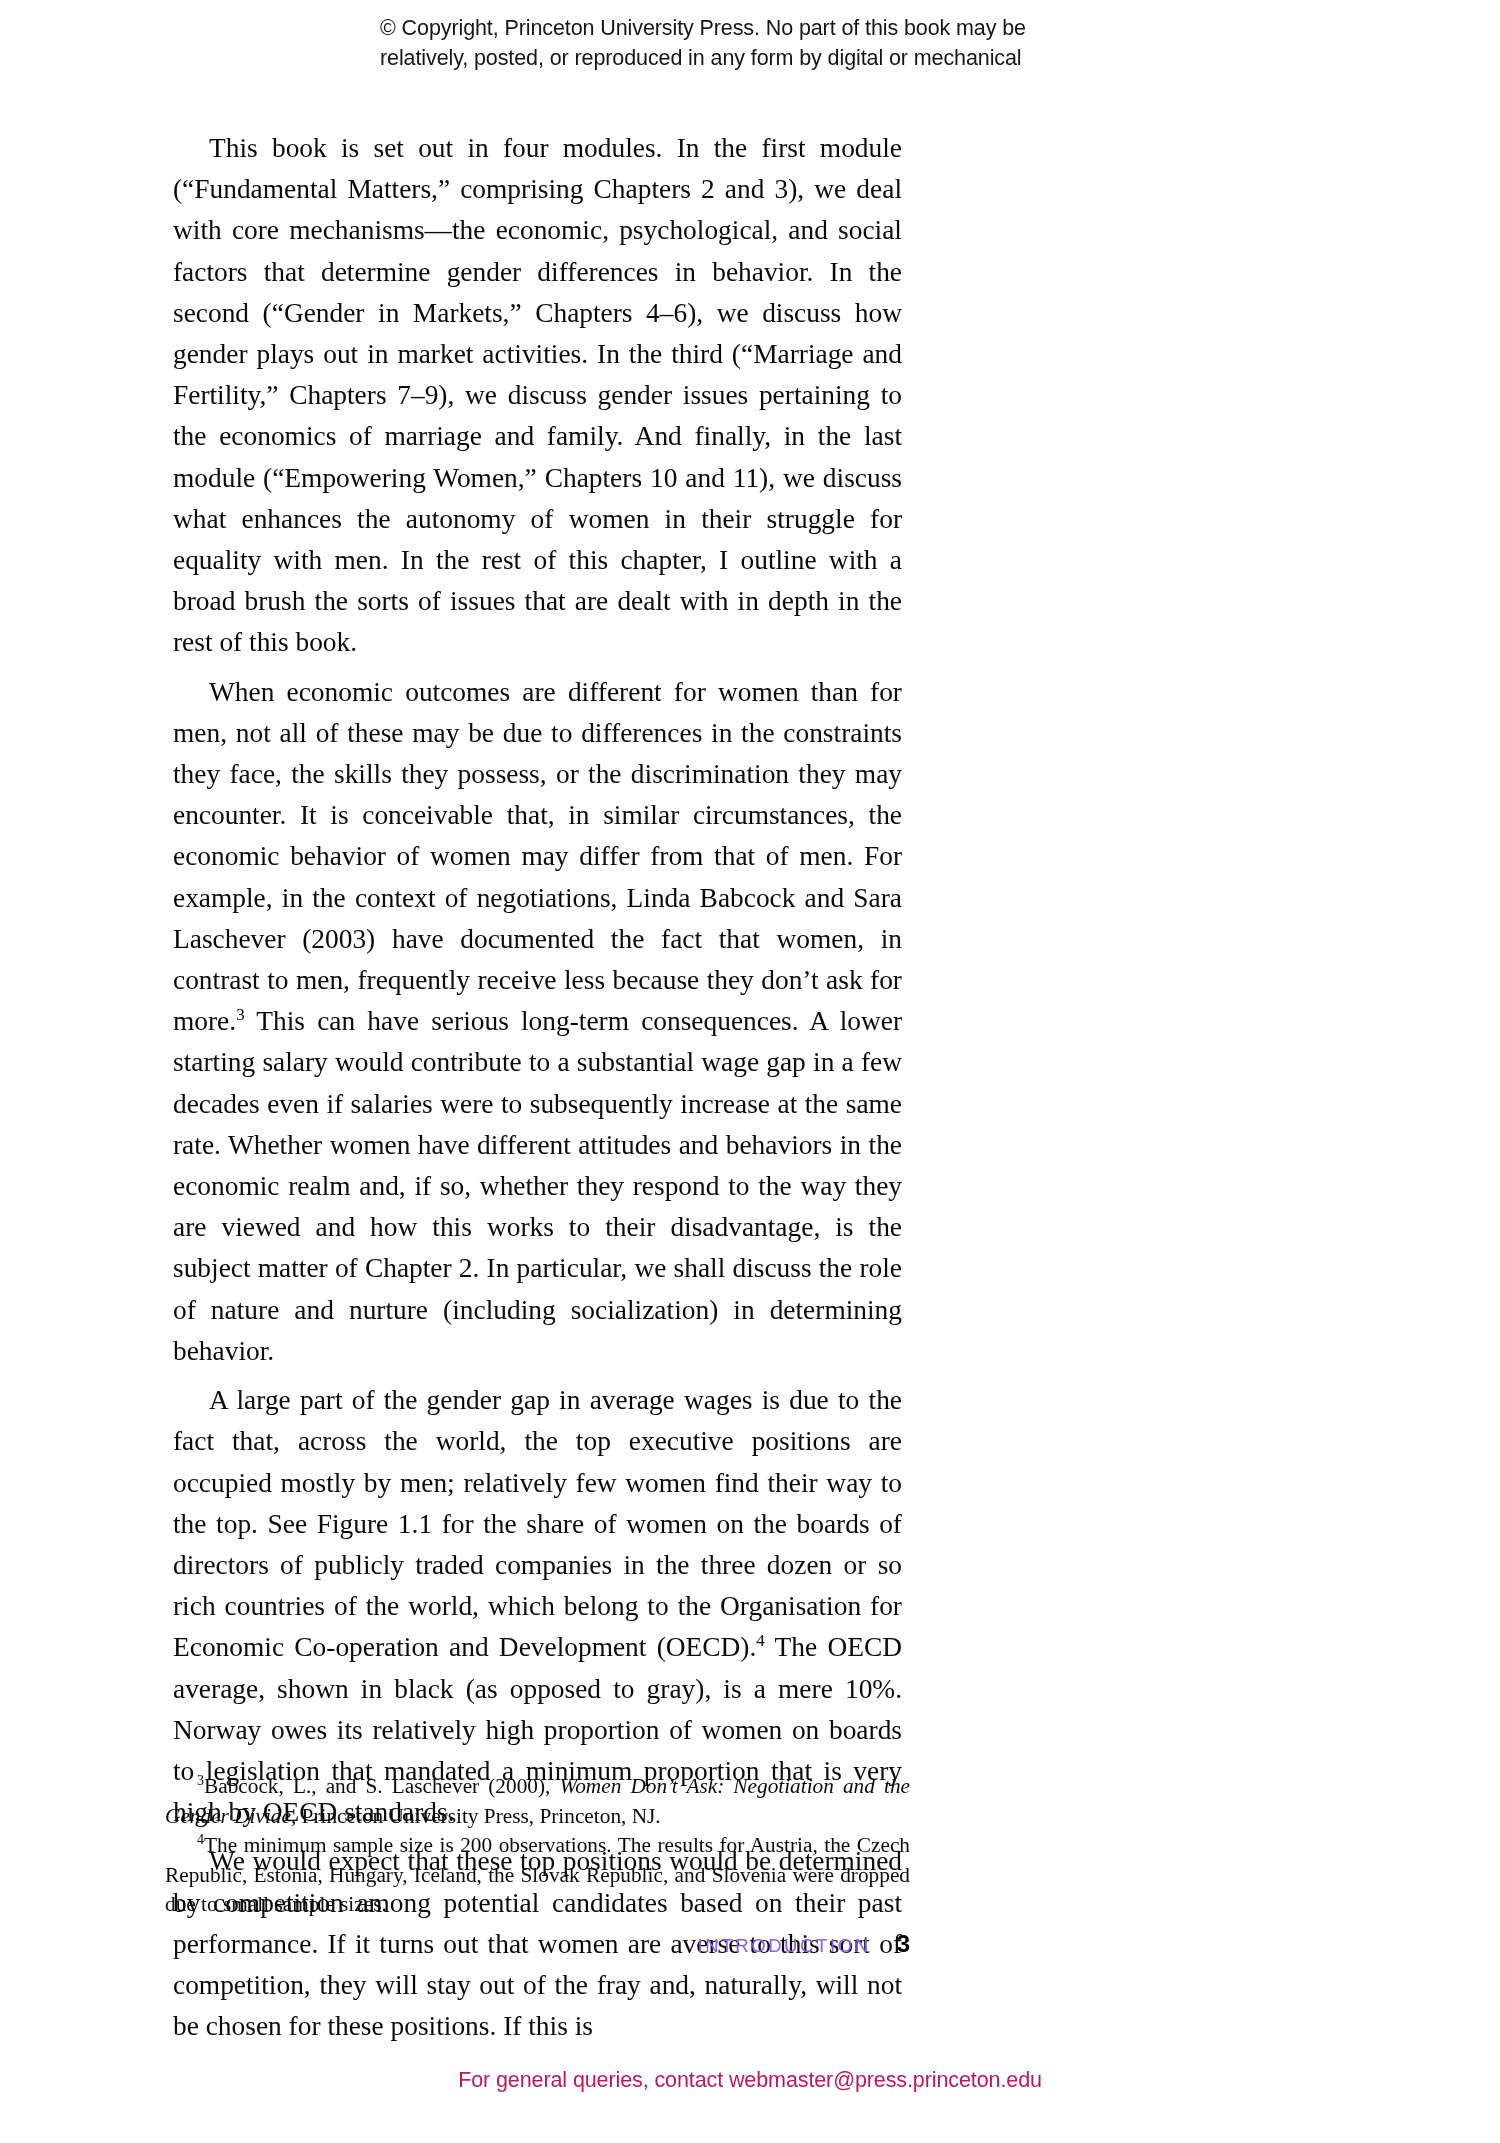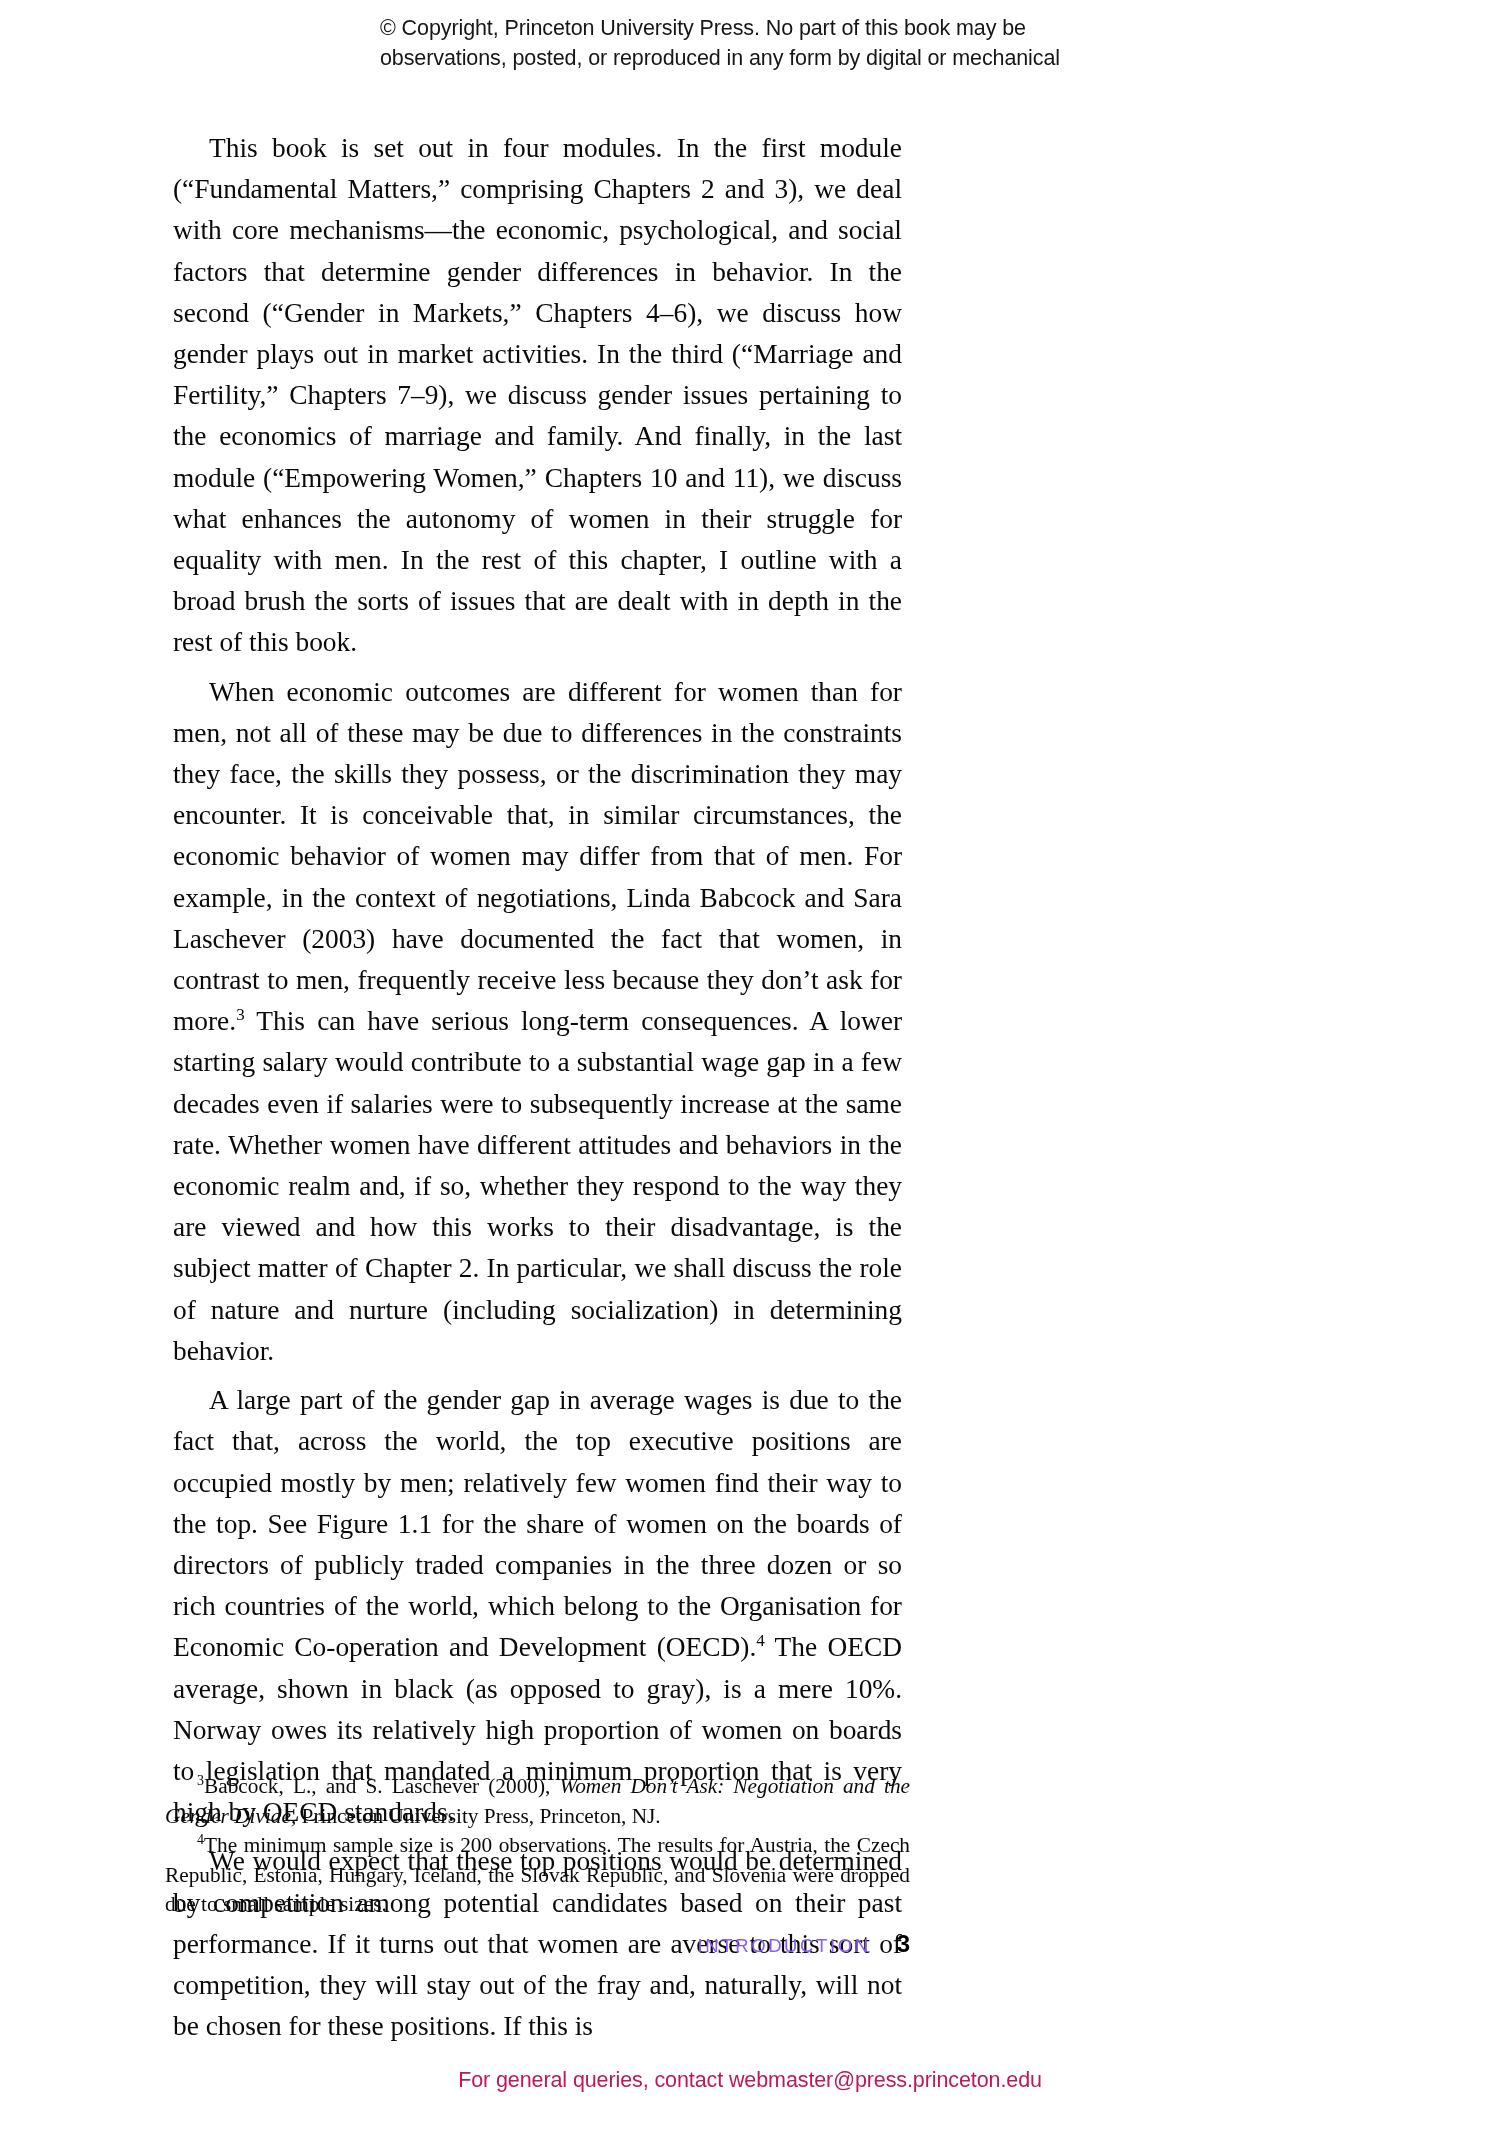--- a/index.html
+++ b/index.html
@@ -127,21 +127,21 @@
     letter-spacing: -0.1px;
   }
 </style>
 </head>
 <body>
 
 <div class="page">
 
   <div class="copyright">
     <span>© Copyright, Princeton University Press. No part of this book may be</span>
-    <span>observations, posted, or reproduced in any form by digital or mechanical</span>
+    <span>relatively, posted, or reproduced in any form by digital or mechanical</span>
   </div>
 
   <div class="textblock">
 
     <p class="body"><span>This book is set out in four modules. In the first module (“Fundamental Matters,” comprising Chapters 2 and 3), we deal with core mechanisms—the economic, psychological, and social factors that determine gender differences in behavior. In the second (“Gender in Markets,” Chapters 4–6), we discuss how gender plays out in market activities. In the third (“Marriage and Fertility,” Chapters 7–9), we discuss gender issues pertaining to the economics of marriage and family. And finally, in the last module (“Empowering Women,” Chapters 10 and 11), we discuss what enhances the autonomy of women in their struggle for equality with men. In the rest of this chapter, I outline with a broad brush the sorts of issues that are dealt with in depth in the rest of this book.</span></p>
 
     <p class="body"><span>When economic outcomes are different for women than for men, not all of these may be due to differences in the constraints they face, the skills they possess, or the discrimination they may encounter. It is conceivable that, in similar circumstances, the economic behavior of women may differ from that of men. For example, in the context of negotiations, Linda Babcock and Sara Laschever (2003) have documented the fact that women, in contrast to men, frequently receive less because they don’t ask for more.</span><sup class="fn">3</sup><span> This can have serious long-term consequences. A lower starting salary would contribute to a substantial wage gap in a few decades even if salaries were to subsequently increase at the same rate. Whether women have different attitudes and behaviors in the economic realm and, if so, whether they respond to the way they are viewed and how this works to their disadvantage, is the subject matter of Chapter 2. In particular, we shall discuss the role of nature and nurture (including socialization) in determining behavior.</span></p>
 
     <p class="body"><span>A large part of the gender gap in average wages is due to the fact that, across the world, the top executive positions are occupied mostly by men; relatively few women find their way to the top. See Figure 1.1 for the share of women on the boards of directors of publicly traded companies in the three dozen or so rich countries of the world, which belong to the Organisation for Economic Co-operation and Development (OECD).</span><sup class="fn">4</sup><span> The OECD average, shown in black (as opposed to gray), is a mere 10%. Norway owes its relatively high proportion of women on boards to legislation that mandated a minimum proportion that is very high by OECD standards.</span></p>
 

